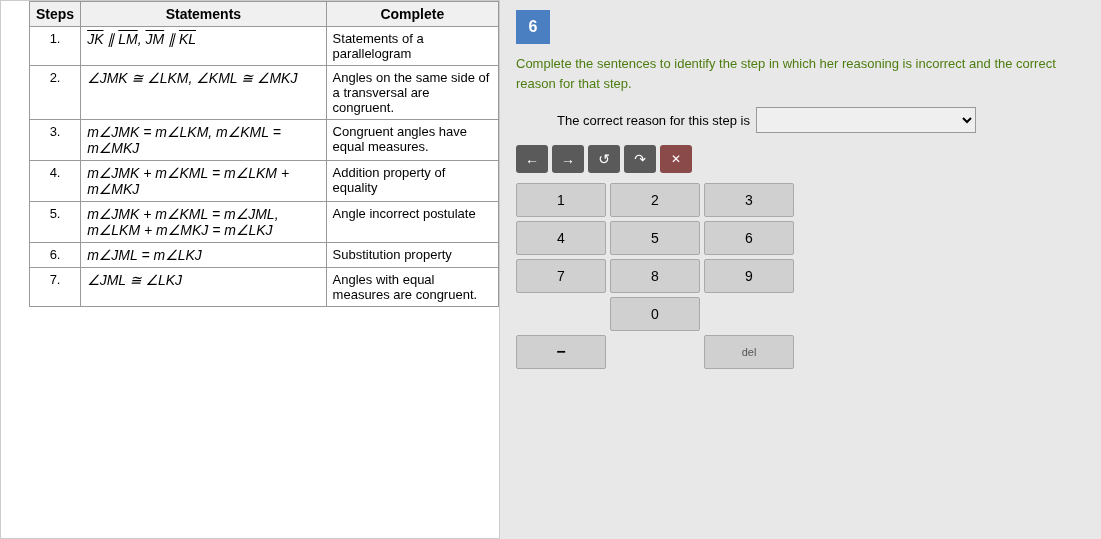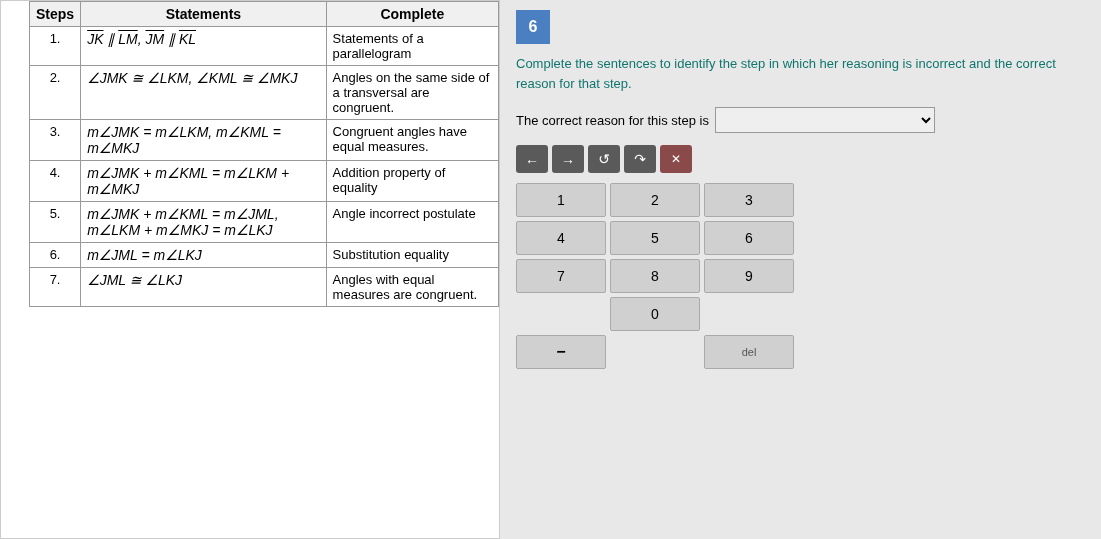--- a/index.html
+++ b/index.html
@@ -57,21 +57,21 @@
       margin-bottom: 10px;
     }
     .intro-text {
       font-style: italic;
       font-size: 13px;
       margin-bottom: 10px;
       color: #222;
     }
     .complete-text {
       font-size: 13px;
-      color: #0f766e;
+      color: #4d7c0f;
       margin-bottom: 14px;
       line-height: 1.5;
     }
     .melissa-row {
       display: flex;
       align-items: center;
       gap: 6px;
       margin-bottom: 12px;
       flex-wrap: wrap;
     }
@@ -82,21 +82,21 @@
       height: 24px;
       padding: 2px 4px;
       font-size: 13px;
     }
     .correct-row {
       display: flex;
       align-items: center;
       gap: 6px;
       margin-bottom: 12px;
     }
-    .correct-row span { font-size: 13px; }
+    .correct-row span { font-size: 13px; margin-left: 41px; }
     .reason-select {
       border: 1px solid #999;
       width: 220px;
       height: 26px;
       font-size: 13px;
       appearance: auto;
     }
     .nav-buttons {
       display: flex;
       gap: 4px;
@@ -178,21 +178,21 @@
           <td class="col-reasons">Addition property of equality</td>
         </tr>
         <tr>
           <td class="col-steps step-num">5.</td>
           <td class="col-statements math-text">m∠JMK + m∠KML = m∠JML,<br>m∠LKM + m∠MKJ = m∠LKJ</td>
           <td class="col-reasons">Angle incorrect postulate</td>
         </tr>
         <tr>
           <td class="col-steps step-num">6.</td>
           <td class="col-statements math-text">m∠JML = m∠LKJ</td>
-          <td class="col-reasons">Substitution equality</td>
+          <td class="col-reasons">Substitution property</td>
         </tr>
         <tr>
           <td class="col-steps step-num">7.</td>
           <td class="col-statements math-text">∠JML ≅ ∠LKJ</td>
           <td class="col-reasons">Angles with equal measures are congruent.</td>
         </tr>
       </tbody>
   </table>
 </div>
 

